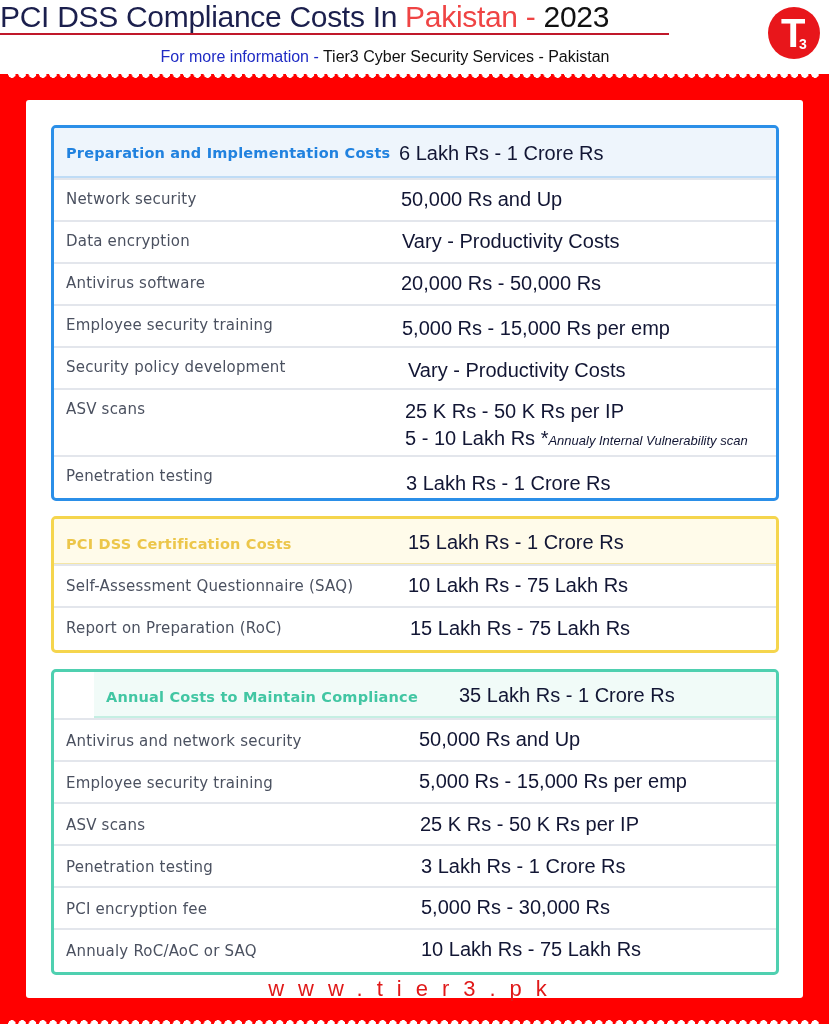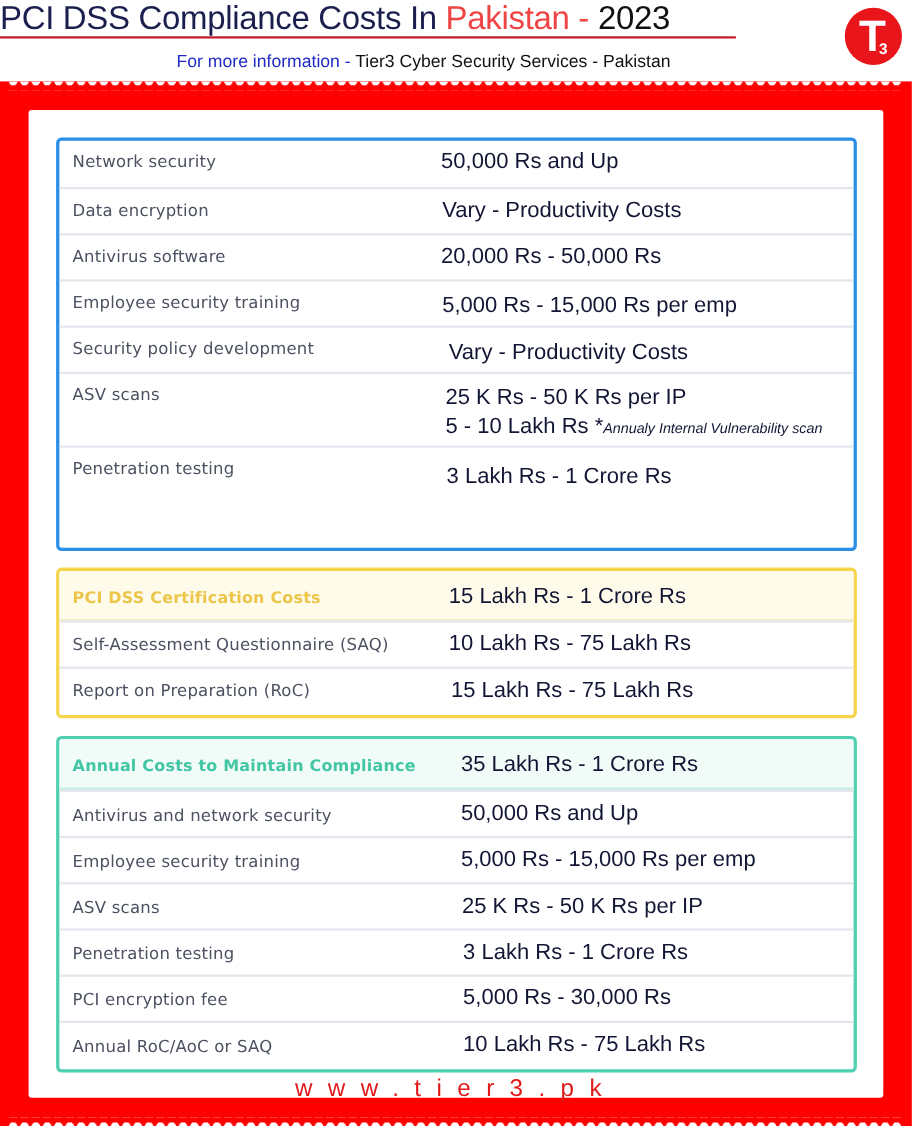--- a/index.html
+++ b/index.html
@@ -30,21 +30,21 @@
   .row.head .label{font-weight:bold;font-size:14.5px;}
   .note{font-size:13px;font-style:italic;}
 
   .t1{left:51px;top:125px;width:722px;height:370px;border-color:#2b8fe8;}
   .t1 .row.head{background:#eef5fc;border-bottom:2px solid #bfdcf6;}
   .t1 .row.head .label{color:#2182df;}
   .t2{left:51px;top:516px;width:722px;height:131px;border-color:#f5d54d;}
   .t2 .row.head{background:#fffbea;border-bottom:1px solid #f4e6a6;}
   .t2 .row.head .label{color:#ecc64a;}
   .t3{left:51px;top:669px;width:722px;height:300px;border-color:#4fd0b0;}
-  .t3 .row.head{background:#f1fbf8;border-bottom:2px solid #c5efe3;}
+  .t3 .row.head{background:#f1fbf8;border-bottom:2px solid #c5efe3;margin-left:40px;}
   .t3 .row.head .label{color:#42c6a3;}
 
   .website{position:absolute;left:0;width:829px;top:976px;text-align:center;font-size:22px;color:#e01919;letter-spacing:14px;font-family:"Liberation Sans",sans-serif;}
 </style>
 </head>
 <body>
 
 <div class="title">
   <span>PCI DSS Compliance Costs In </span><span class="green">Pakistan - </span><span class="dark">2023</span>
 </div>
@@ -57,20 +57,24 @@
   <span class="three">3</span>
 </div>
 
 <div class="frame">
   <div class="scallop top"></div>
   <div class="scallop bottom"></div>
 </div>
 <div class="inner"></div>
 
 <div class="table t1">
+  <div class="row head" style="height:50px">
+    <span class="label" style="top:17px">Preparation and Implementation Costs</span>
+    <span class="value" style="left:345px;top:14px">6 Lakh Rs - 1 Crore Rs</span>
+  </div>
   <div class="row" style="height:42px">
     <span class="label" style="top:10px">Network security</span>
     <span class="value" style="left:347px;top:8px">50,000 Rs and Up</span>
   </div>
   <div class="row" style="height:42px">
     <span class="label" style="top:10px">Data encryption</span>
     <span class="value" style="left:348px;top:8px">Vary - Productivity Costs</span>
   </div>
   <div class="row" style="height:42px">
     <span class="label" style="top:10px">Antivirus software</span>
@@ -129,18 +133,18 @@
   </div>
   <div class="row" style="height:42px">
     <span class="label" style="top:12px">Penetration testing</span>
     <span class="value" style="left:367px;top:9px">3 Lakh Rs - 1 Crore Rs</span>
   </div>
   <div class="row" style="height:42px">
     <span class="label" style="top:12px">PCI encryption fee</span>
     <span class="value" style="left:367px;top:8px">5,000 Rs - 30,000 Rs</span>
   </div>
   <div class="row" style="height:42px">
-    <span class="label" style="top:12px">Annual RoC/AoC or SAQ</span>
+    <span class="label" style="top:12px">Annualy RoC/AoC or SAQ</span>
     <span class="value" style="left:367px;top:8px">10 Lakh Rs -  75 Lakh Rs</span>
   </div>
 </div>
 
 <div class="website">www.tier3.pk</div>
 
 </body></html>

